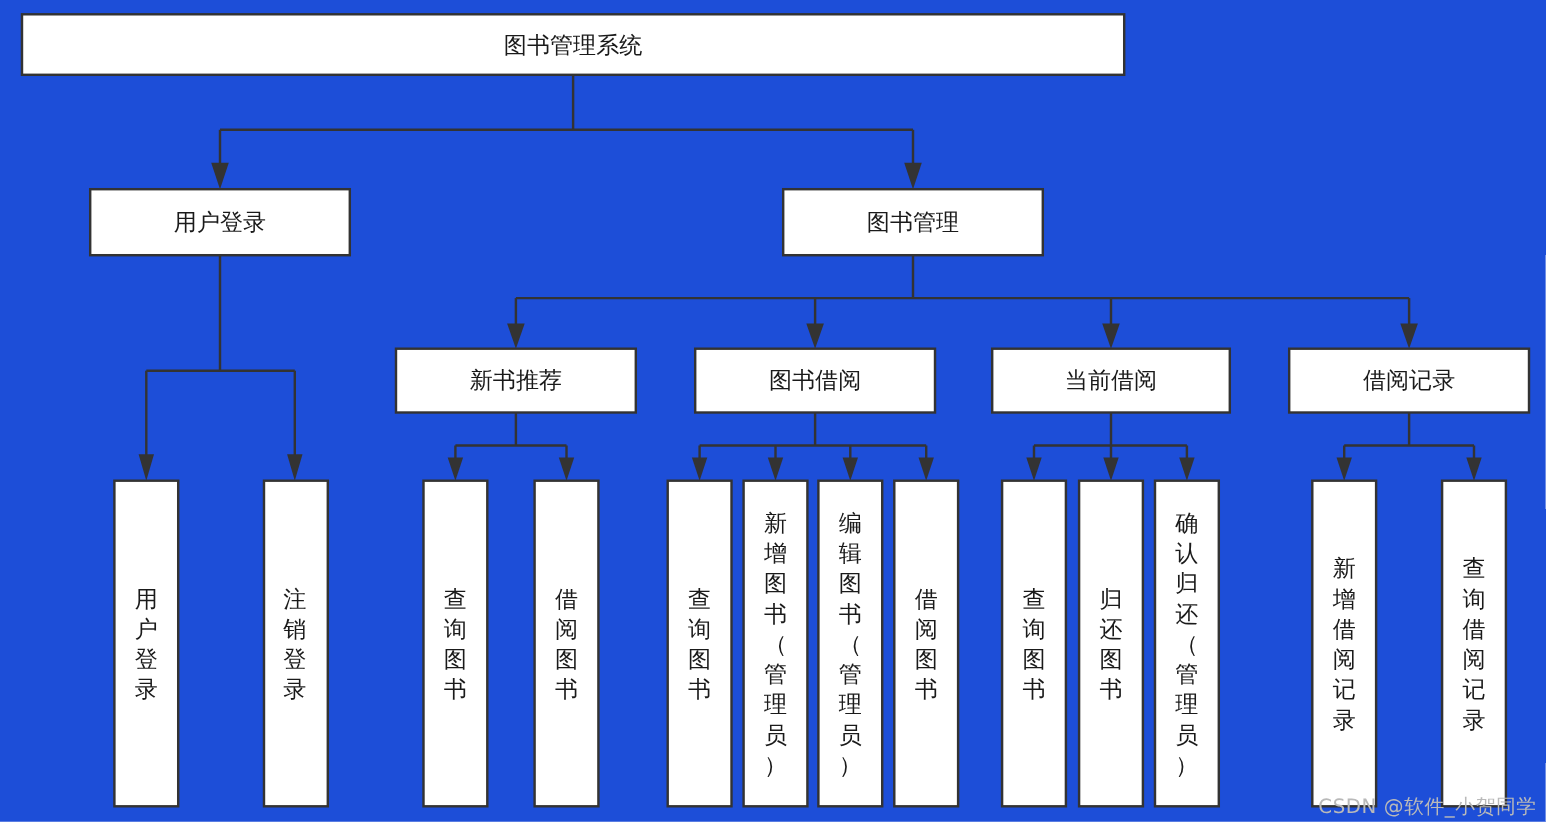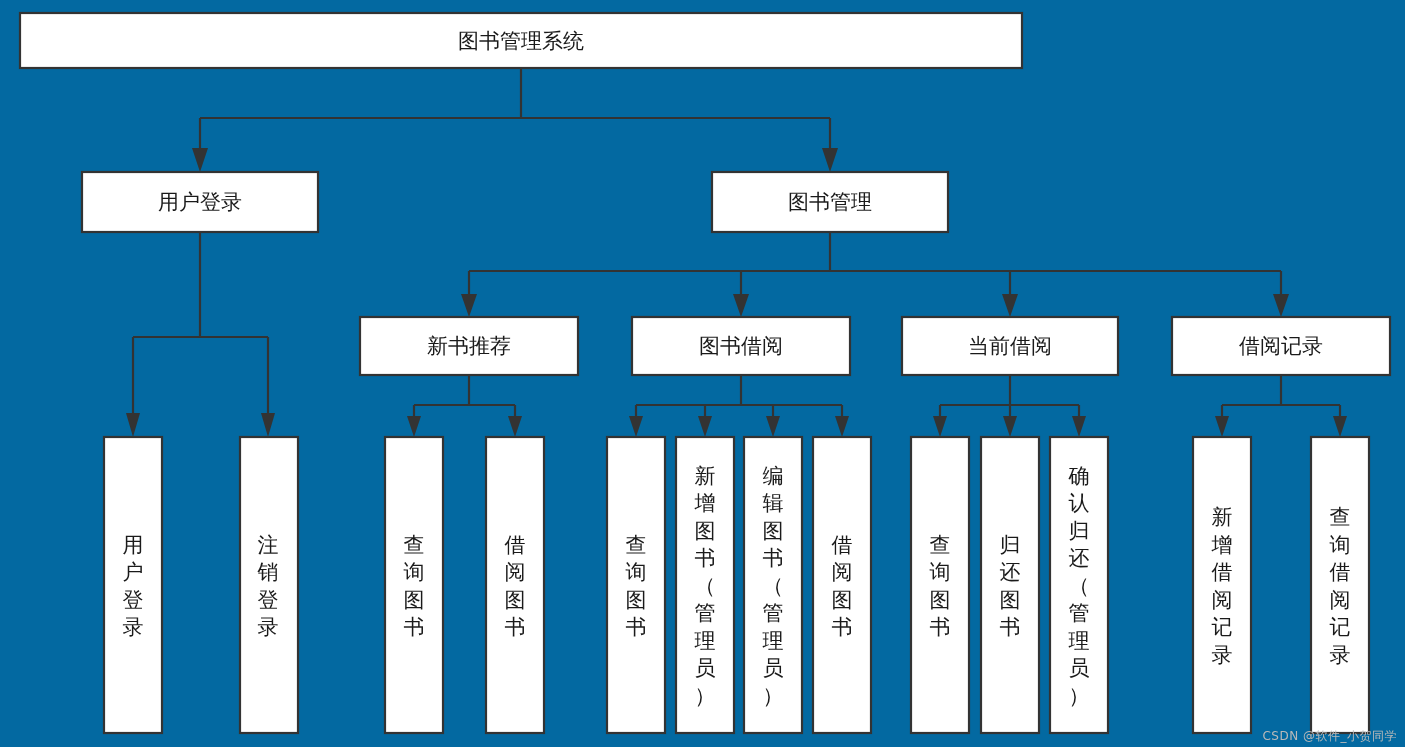--- a/index.html
+++ b/index.html
@@ -10,21 +10,21 @@
   body {
     width: 1405px;
     height: 747px;
     font-family: "DejaVu Sans", "Liberation Sans", sans-serif;
     overflow: hidden;
   }
   #diagram-root {
     position: relative;
     width: 1405px;
     height: 747px;
-    background: #0369a1;
+    background: #1d4ed8;
   }
   svg#flow-svg {
     position: absolute;
     left: 0;
     top: 0;
     width: 1405px;
     height: 747px;
     display: block;
   }
   .node-rect {
@@ -53,21 +53,21 @@
     font-family: "DejaVu Sans", "Liberation Sans", sans-serif;
     font-size: 21px;
     fill: #1a1a1a;
     text-anchor: middle;
   }
   .watermark-text {
     position: absolute;
     right: 8px;
     bottom: 2px;
     font-family: "DejaVu Sans", "Liberation Sans", sans-serif;
-    font-size: 12px;
+    font-size: 18px;
     color: #b9b9b9;
     white-space: nowrap;
     letter-spacing: 0.5px;
   }
 </style>
 </head>
 <body>
 
 <div id="diagram-root">
 

